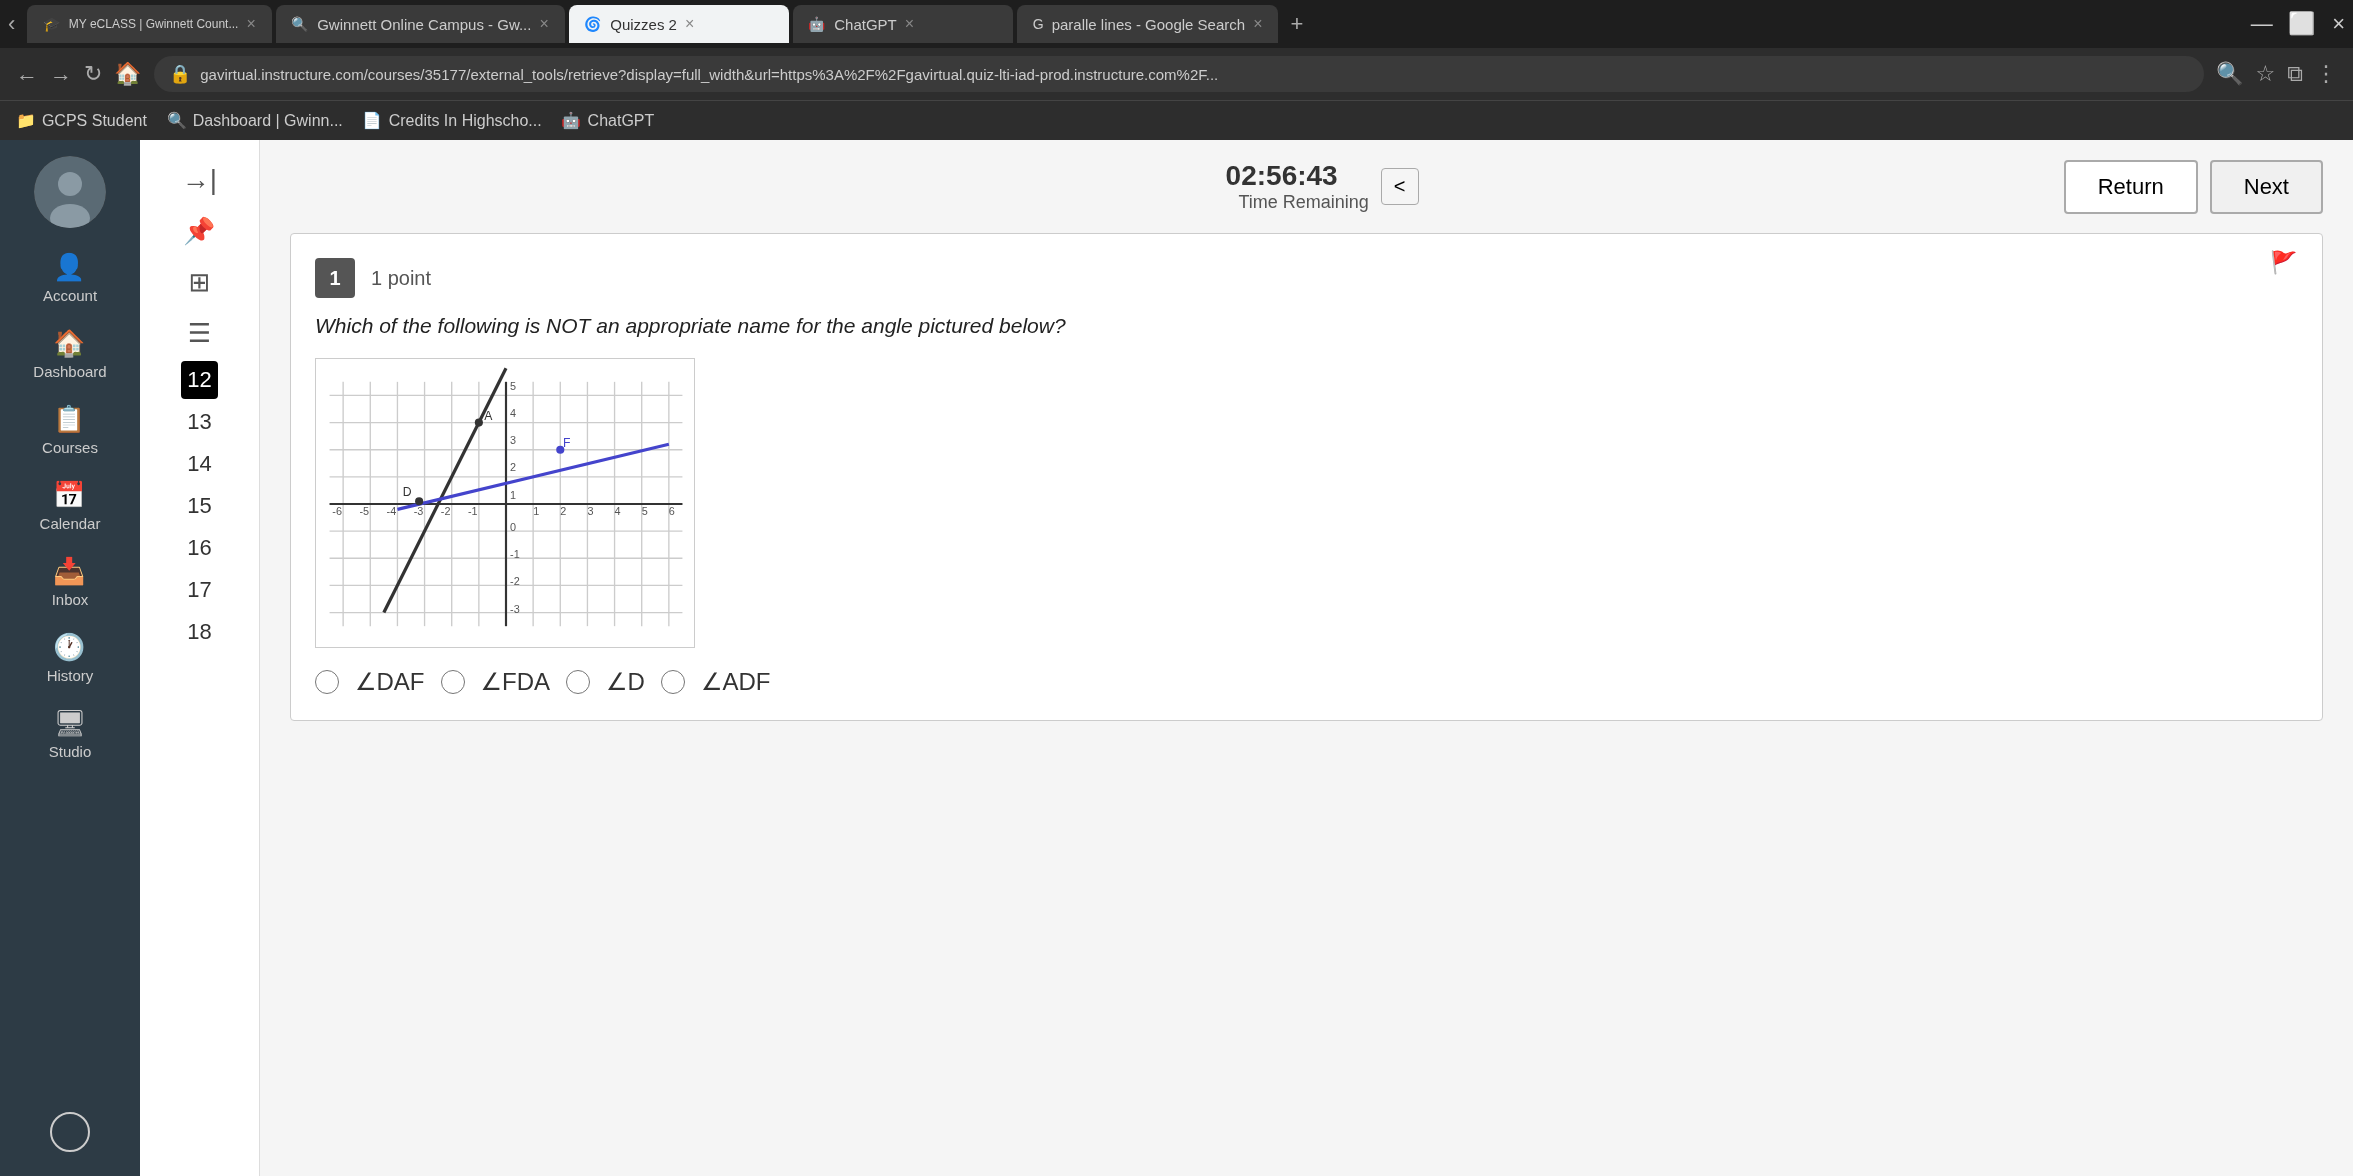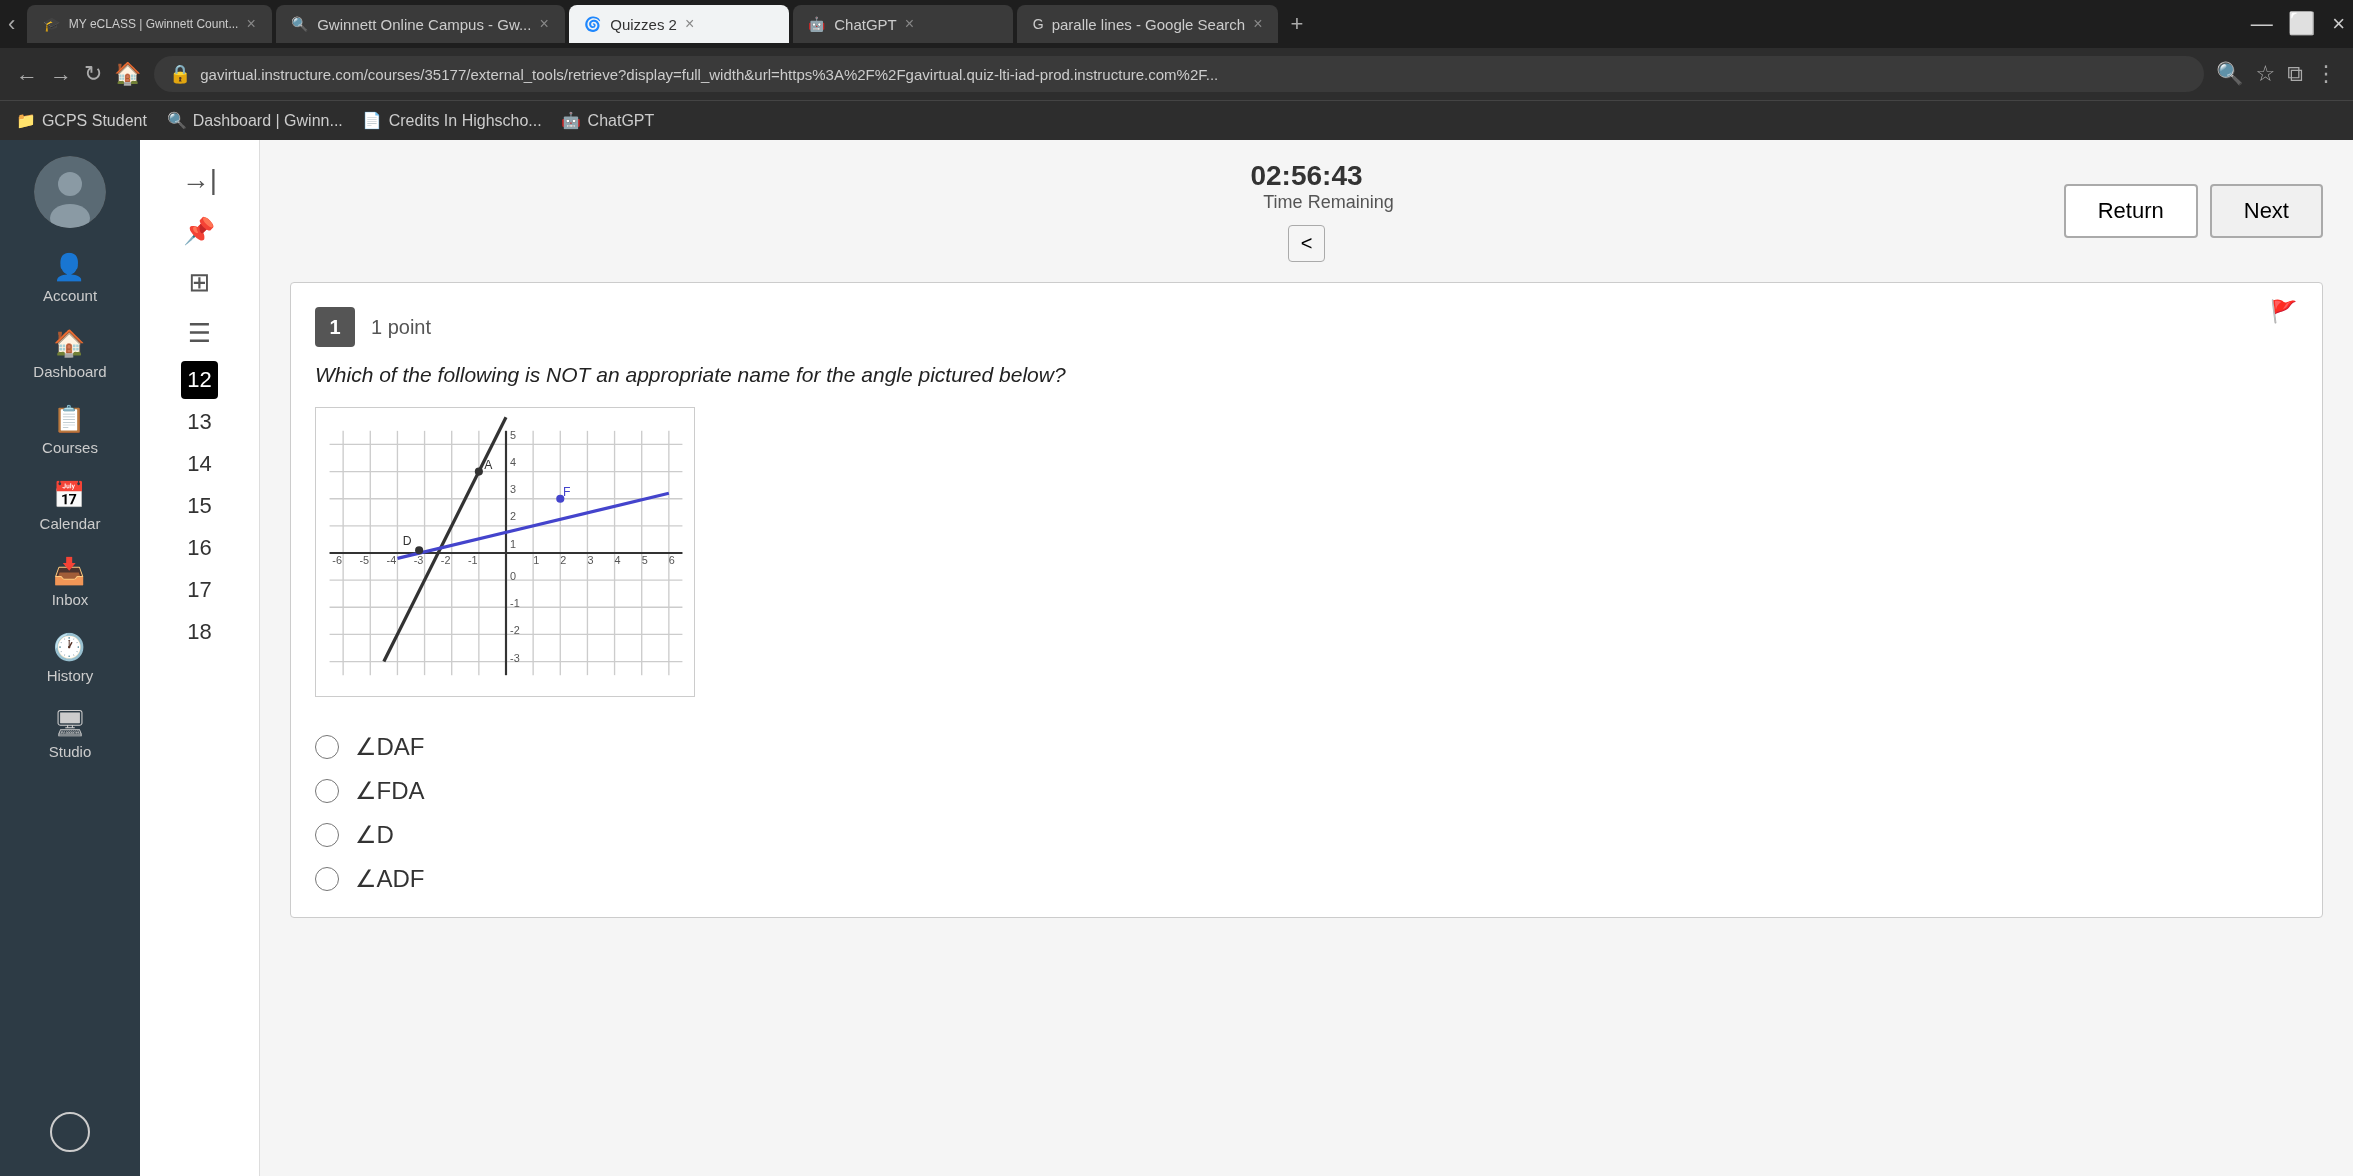--- a/index.html
+++ b/index.html
@@ -32,41 +32,41 @@
     
     .quiz-sidebar { width: 120px; background: #fff; border-right: 1px solid #ddd; display: flex; flex-direction: column; align-items: center; padding: 16px 8px; gap: 4px; overflow-y: auto; }
     .quiz-page-num { font-size: 22px; color: #333; padding: 6px; cursor: pointer; }
     .quiz-page-num.active { background: #000000; color: white; border-radius: 4px; }
 
     
     .quiz-main { flex: 1; background: #f5f5f5; overflow-y: auto; padding: 20px 30px; }
 
     
     .quiz-header { display: flex; align-items: center; justify-content: center; margin-bottom: 20px; position: relative; }
-    .timer-section { display: flex; align-items: center; gap: 12px; flex-direction: column; }
+    .timer-section { display: flex; align-items: center; gap: 12px; }
     .timer-display { font-size: 28px; font-weight: bold; color: #333; }
     .timer-label { font-size: 18px; color: #555; margin-left: 44px; }
     .timer-collapse { background: none; border: 1px solid #aaa; border-radius: 4px; padding: 6px 12px; cursor: pointer; font-size: 20px; }
     .header-buttons { position: absolute; right: 0; display: flex; gap: 12px; }
     .btn-return, .btn-next { border: 2px solid #aaa; background: white; padding: 12px 32px; font-size: 22px; border-radius: 4px; cursor: pointer; }
     .btn-next { background: #f0f0f0; }
 
     
     .question-container { background: white; border: 1px solid #ccc; border-radius: 4px; padding: 24px; margin-bottom: 20px; }
     .question-header { display: flex; align-items: center; gap: 16px; margin-bottom: 16px; }
     .question-num-badge { background: #555; color: white; width: 40px; height: 40px; border-radius: 4px; display: flex; align-items: center; justify-content: center; font-size: 20px; font-weight: bold; }
     .question-points { font-size: 20px; color: #555; }
     .question-flag { position: absolute; right: 24px; top: 16px; font-size: 22px; color: #888; cursor: pointer; }
     .question-text { font-size: 21px; color: #222; margin-bottom: 20px; font-style: italic; }
 
     
     .graph-container { border: 1px solid #ccc; background: white; width: 380px; height: 290px; margin-bottom: 20px; position: relative; }
 
     
-    .answer-choices { display: flex; flex-direction: column; gap: 16px; margin-top: 36px; }
+    .answer-choices { display: flex; flex-direction: row; gap: 16px; margin-top: 20px; }
     .answer-option { display: flex; align-items: center; gap: 16px; font-size: 24px; color: #333; }
     .answer-option input[type="radio"] { width: 24px; height: 24px; cursor: pointer; accent-color: #2d3b45; }
 
     
     .grid-svg { width: 380px; height: 290px; }
   </style>
 </head>
 <body>
 
 <div class="browser-chrome">

